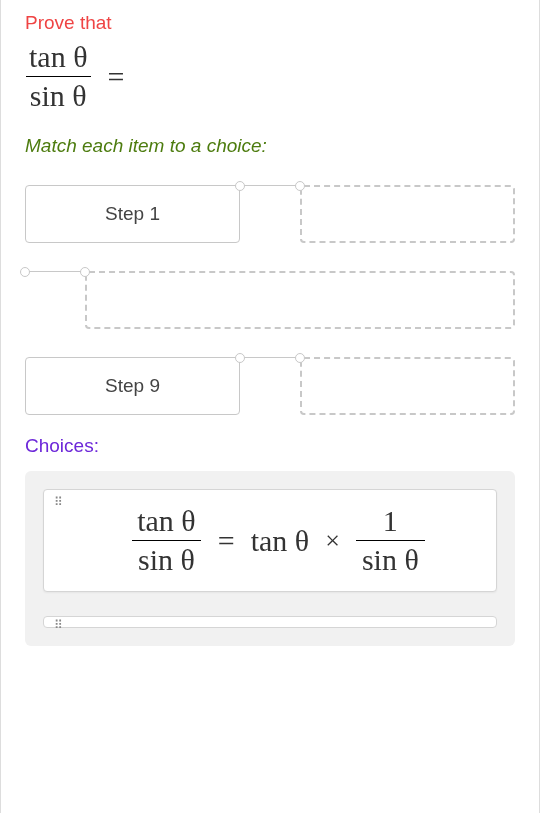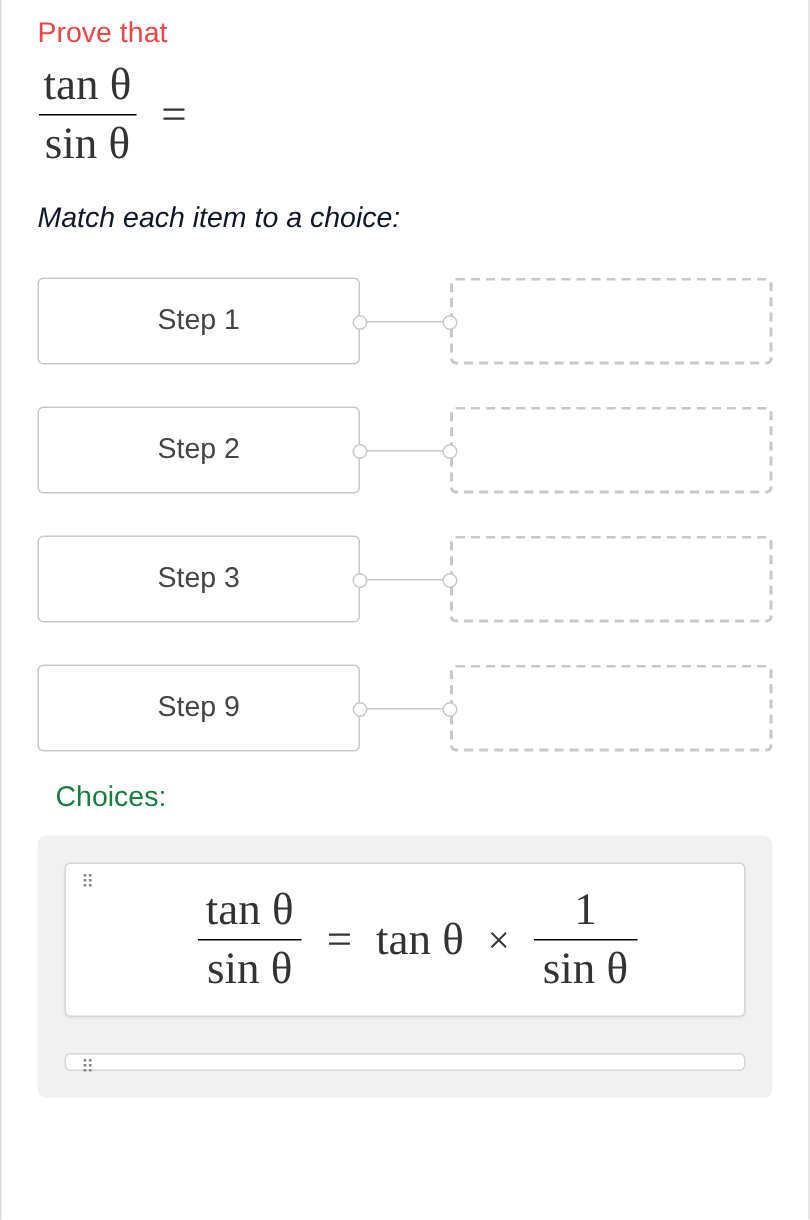--- a/index.html
+++ b/index.html
@@ -13,44 +13,44 @@
     overflow: hidden;
     border-left: 1px solid #ddd;
     border-right: 1px solid #ddd;
     font-size: 18px;
   }
   .prove-label { margin-bottom: 6px; font-size: 19px; color:#ef4444;}
   .prove-eq { font-family: "Times New Roman", serif; font-size: 30px; display:flex; align-items:center; gap:14px; margin: 4px 0 22px 0;}
   .frac { display:inline-flex; flex-direction:column; align-items:center; }
   .frac .num { padding: 0 4px 2px 4px; }
   .frac .den { border-top: 1.5px solid #000; padding: 2px 4px 0 4px; }
-  .instruction { font-style: italic; font-size: 19px; color:#0f172a; margin-bottom: 28px;}
+  .instruction { font-style: italic; font-size: 19px; color:#4d7c0f; margin-bottom: 28px;}
   .match-area { display:flex; flex-direction:column; gap: 28px; margin-bottom: 20px;}
-  .match-row { display:flex; align-items:center; height:58px;}
+  .match-row { display:flex; align-items:flex-start; height:58px;}
   .step-box {
     width: 215px; height: 58px;
     border: 1px solid #c8c8c8; border-radius: 4px;
     display:flex; align-items:center; justify-content:center;
     font-size: 19px; color:#444; background:#fff;
   }
   .connector {
     width: 60px; height: 0; border-top: 1px solid #c8c8c8; position:relative;
     flex-shrink:0;
   }
   .connector::before, .connector::after {
     content:""; position:absolute; width:8px; height:8px; background:#fff;
     border:1px solid #c8c8c8; border-radius:50%; top:-5px;
   }
   .connector::before { left:-5px; }
   .connector::after { right:-5px; }
   .drop-zone {
     flex:1; height:58px; border:2px dashed #c8c8c8; border-radius:4px;
     background:#fff;
   }
-  .choices-label { font-size:19px; color:#15803d; margin: 20px 0 14px 12px;}
+  .choices-label { font-size:19px; color:#6d28d9; margin: 20px 0 14px 0;}
   .choices-panel {
     background:#f1f1f1; border-radius:6px; padding:18px; 
   }
   .choice-card {
     background:#fff; border:1px solid #d5d5d5; border-radius:4px;
     padding: 14px 18px 14px 34px; position:relative;
     font-family:"Times New Roman", serif; font-size:30px;
     display:flex; align-items:center; justify-content:center; gap:14px;
     box-shadow: 0 1px 2px rgba(0,0,0,0.05);
     margin-bottom: 24px;
@@ -89,26 +89,20 @@
 
 <div class="instruction">Match each item to a choice:</div>
 
 <div class="match-area">
   <div class="match-row">
     <div class="step-box">Step 1</div>
     <div class="connector"></div>
     <div class="drop-zone"></div>
   </div>
   <div class="match-row">
-    <div class="step-box">Step 2</div>
-    <div class="connector"></div>
-    <div class="drop-zone"></div>
-  </div>
-  <div class="match-row">
-    <div class="step-box">Step 3</div>
     <div class="connector"></div>
     <div class="drop-zone"></div>
   </div>
   <div class="match-row">
     <div class="step-box">Step 9</div>
     <div class="connector"></div>
     <div class="drop-zone"></div>
   </div>
 </div>
 

